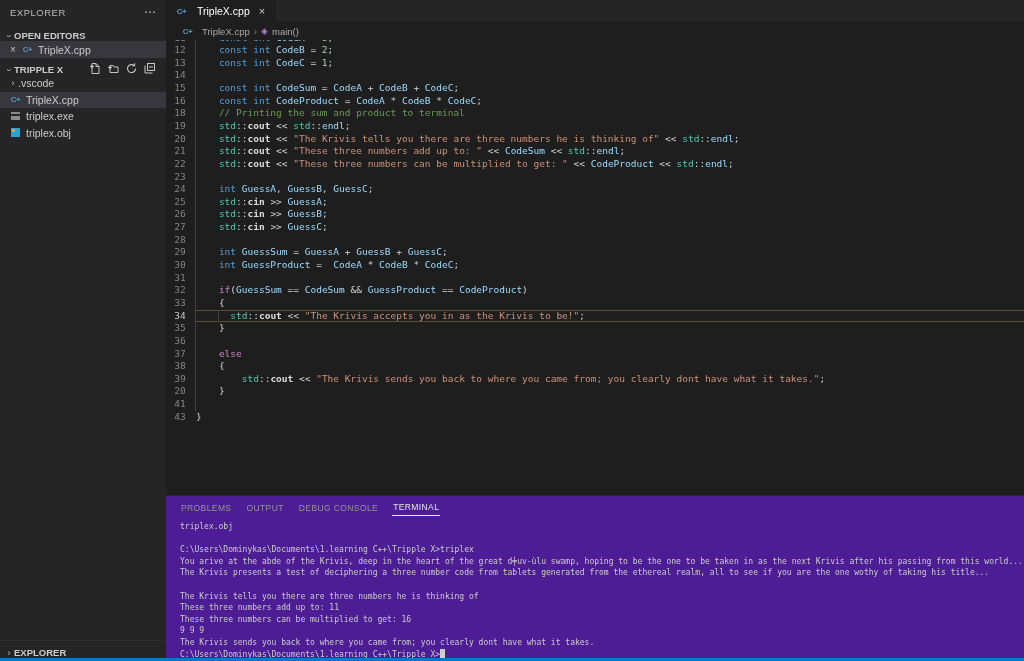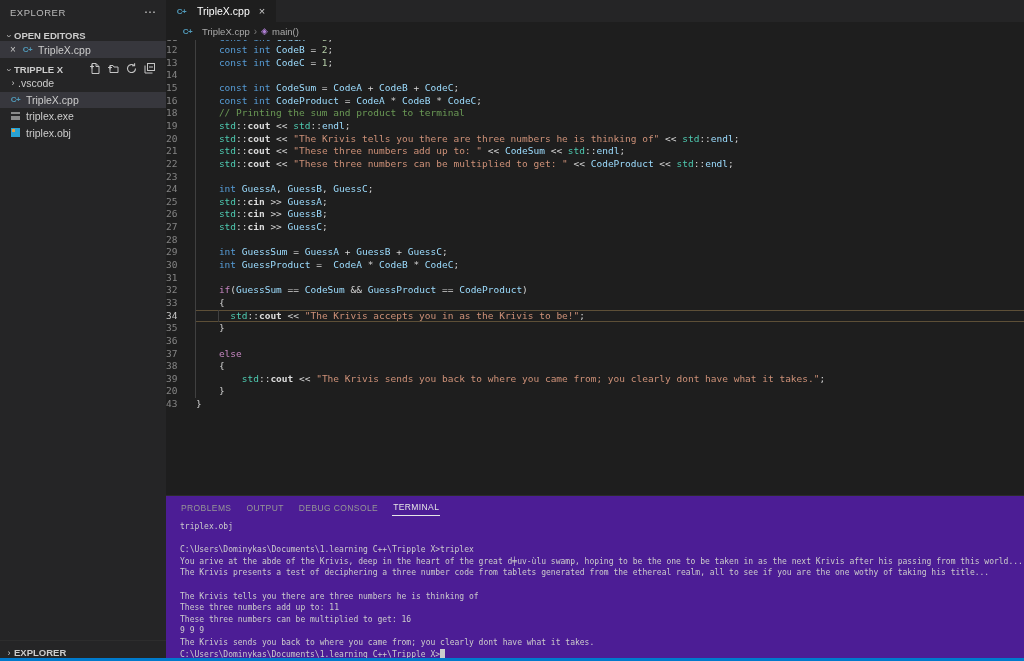--- a/index.html
+++ b/index.html
@@ -34,21 +34,21 @@
   .tab { height:22px; background:#1e1e1e; display:flex; align-items:center; padding:0 8px; gap:5px; cursor:pointer; min-width:110px; }
   .tab-label { font-size:10.5px; color:#ffffff; }
   .tab-close { color:#cccccc; font-size:11px; margin-left:4px; cursor:pointer; }
   .breadcrumb { position:absolute; left:0; right:0; top:22px; height:18px; display:flex; align-items:center; padding-left:14px; gap:4px; font-size:9.5px; color:#a9a9a9; background:#1e1e1e; }
   .bc-sep { color:#7a7a7a; font-size:10px; }
   .ic-method { color:#b180d7; font-size:9px; }
 
   .codewrap { position:absolute; left:0; right:0; top:40px; height:455px; overflow:hidden; }
   #code-lines { margin-top:-8.5px; font-family:"DejaVu Sans Mono", monospace; font-size:9.5px; line-height:12.65px; }
   .crow { display:flex; height:12.65px; white-space:pre; }
-  .ln { flex:0 0 30px; text-align:left; padding-right:2px; color:#858585; }
+  .ln { flex:0 0 30px; text-align:center; padding-right:2px; color:#858585; }
   .ct { flex:1; position:relative; color:#d4d4d4; }
   .crow.g0 .ct::before { content:""; position:absolute; left:-1px; top:0; bottom:0; width:1px; background:#404040; }
   .crow.g4 .ct::after { content:""; position:absolute; left:22px; top:0; bottom:0; width:1px; background:#404040; }
   .crow.active .ln { color:#c6c6c6; }
   .crow.active .ct { box-shadow: inset 0 1px 0 rgba(197,160,98,.38), inset 0 -1px 0 rgba(197,160,98,.38); }
   .tk { white-space:pre; }
   .tk-b { font-weight:bold; }
 
   
   .panel { position:absolute; left:0; right:0; top:495px; bottom:0; border-top:1px solid #2b2b2b; background:#4c1d95; }
@@ -180,20 +180,21 @@
           <div class="crow g0"><span class="ln">31</span><span class="ct"></span></div>
           <div class="crow g0"><span class="ln">32</span><span class="ct"><span class="tk tk-c" style="color: rgb(197, 134, 192);">    if</span><span class="tk tk-o" style="color: rgb(212, 212, 212);">(</span><span class="tk tk-v" style="color: rgb(156, 220, 254);">GuessSum</span><span class="tk tk-o" style="color: rgb(212, 212, 212);"> == </span><span class="tk tk-v" style="color: rgb(156, 220, 254);">CodeSum</span><span class="tk tk-o" style="color: rgb(212, 212, 212);"> &amp;&amp; </span><span class="tk tk-v" style="color: rgb(156, 220, 254);">GuessProduct</span><span class="tk tk-o" style="color: rgb(212, 212, 212);"> == </span><span class="tk tk-v" style="color: rgb(156, 220, 254);">CodeProduct</span><span class="tk tk-o" style="color: rgb(212, 212, 212);">)</span></span></div>
           <div class="crow g0"><span class="ln">33</span><span class="ct"><span class="tk tk-o" style="color: rgb(212, 212, 212);">    {</span></span></div>
           <div class="crow g0 g4 active"><span class="ln">34</span><span class="ct"><span class="tk tk-n" style="color: rgb(78, 201, 176);">      std</span><span class="tk tk-o" style="color: rgb(212, 212, 212);">::</span><span class="tk tk-b" style="color: rgb(220, 220, 220);">cout</span><span class="tk tk-o" style="color: rgb(212, 212, 212);"> &lt;&lt; </span><span class="tk tk-s" style="color: rgb(206, 145, 120);">"The Krivis accepts you in as the Krivis to be!"</span><span class="tk tk-o" style="color: rgb(212, 212, 212);">;</span></span></div>
           <div class="crow g0"><span class="ln">35</span><span class="ct"><span class="tk tk-o" style="color: rgb(212, 212, 212);">    }</span></span></div>
           <div class="crow g0"><span class="ln">36</span><span class="ct"></span></div>
           <div class="crow g0"><span class="ln">37</span><span class="ct"><span class="tk tk-c" style="color: rgb(197, 134, 192);">    else</span></span></div>
           <div class="crow g0"><span class="ln">38</span><span class="ct"><span class="tk tk-o" style="color: rgb(212, 212, 212);">    {</span></span></div>
           <div class="crow g0"><span class="ln">39</span><span class="ct"><span class="tk tk-n" style="color: rgb(78, 201, 176);">        std</span><span class="tk tk-o" style="color: rgb(212, 212, 212);">::</span><span class="tk tk-b" style="color: rgb(220, 220, 220);">cout</span><span class="tk tk-o" style="color: rgb(212, 212, 212);"> &lt;&lt; </span><span class="tk tk-s" style="color: rgb(206, 145, 120);">"The Krivis sends you back to where you came from; you clearly dont have what it takes."</span><span class="tk tk-o" style="color: rgb(212, 212, 212);">;</span></span></div>
           <div class="crow g0"><span class="ln">20</span><span class="ct"><span class="tk tk-o" style="color: rgb(212, 212, 212);">    }</span></span></div>
+          <div class="crow g0"><span class="ln">41</span><span class="ct"></span></div>
           <div class="crow"><span class="ln">43</span><span class="ct"><span class="tk tk-o" style="color: rgb(212, 212, 212);">}</span></span></div>
         </div>
     </div>
 
     <div class="panel">
       <div class="panel-tabs" id="panel-tabs">
           <span class="ptab">PROBLEMS</span>
           <span class="ptab">OUTPUT</span>
           <span class="ptab">DEBUG CONSOLE</span>
           <span class="ptab active">TERMINAL</span>

